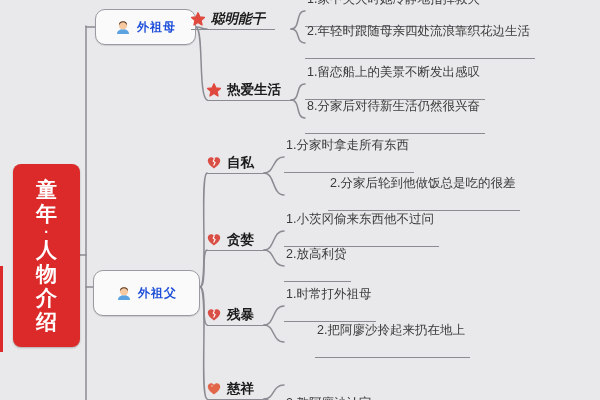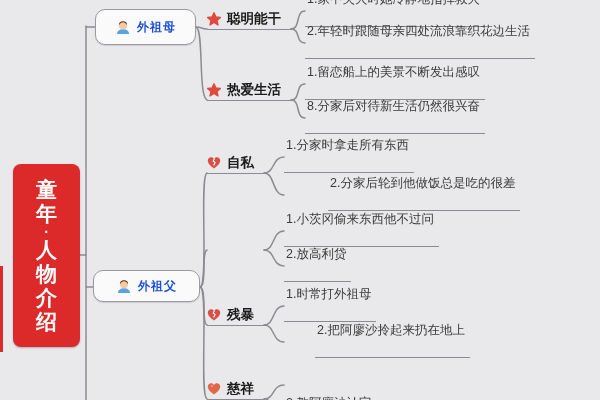--- a/index.html
+++ b/index.html
@@ -81,32 +81,32 @@
     <span class="avatar">
       <svg viewBox="0 0 16 16" width="16" height="16">
         <path d="M2,15 c0,-3.2 2.6,-4.8 6,-4.8 s6,1.6 6,4.8 z" fill="#5aa2e0"></path>
         <circle cx="8" cy="6.3" r="4.1" fill="#f6c9a0"></circle>
         <path d="M3.9,6.3 a4.1,4.1 0 0 1 8.2,0 c-1.1,-2.3 -2.5,-3.1 -4.1,-3.1 s-3,0.8 -4.1,3.1 z" fill="#5b3a26"></path>
       </svg>
     </span>
     <span class="person-label">外祖母</span>
   </div>
 
-  <div class="person-box" style="left:93px;top:270px;width:107px;height:32px;">
+  <div class="person-box" style="left:93px;top:270px;width:107px;height:46px;">
     <span class="avatar">
       <svg viewBox="0 0 16 16" width="16" height="16">
         <path d="M2,15 c0,-3.2 2.6,-4.8 6,-4.8 s6,1.6 6,4.8 z" fill="#5aa2e0"></path>
         <circle cx="8" cy="6.3" r="4.1" fill="#f6c9a0"></circle>
         <path d="M3.9,6.3 a4.1,4.1 0 0 1 8.2,0 c-1.1,-2.3 -2.5,-3.1 -4.1,-3.1 s-3,0.8 -4.1,3.1 z" fill="#5b3a26"></path>
       </svg>
     </span>
     <span class="person-label">外祖父</span>
   </div>
 
-  <div class="trait" style="left:207px;top:10px;">
+  <div class="trait" style="left:191px;top:10px;font-style:italic;">
     <span class="ticon">
       <svg viewBox="0 0 14 14">
           <polygon points="7,0.8 8.9,5 13.4,5.4 10,8.4 11,12.9 7,10.5 3,12.9 4,8.4 0.6,5.4 5.1,5" fill="#e0493e" stroke="#e0493e" stroke-width="1.4" stroke-linejoin="round"></polygon>
         </svg>
     </span>
     <span class="trait-label">聪明能干</span>
   </div>
   <div class="detail" style="left:305px;top:-8px;">1.家中失火时她冷静地指挥救火</div>
   <div class="detail" style="left:305px;top:24px;">2.年轻时跟随母亲四处流浪靠织花边生活</div>
 
@@ -126,20 +126,29 @@
       <svg viewBox="0 0 14 14">
         <path d="M7,12.6 C2.5,9.5 0.8,7 0.8,4.6 C0.8,2.6 2.3,1.2 4.1,1.2 C5.3,1.2 6.4,1.9 7,2.9 C7.6,1.9 8.7,1.2 9.9,1.2 C11.7,1.2 13.2,2.6 13.2,4.6 C13.2,7 11.5,9.5 7,12.6 Z" fill="#d94f46"></path>
         <polyline points="7.5,2.4 6.2,5 8.1,6.6 6.6,9.6" stroke="#ffffff" stroke-width="1.1" fill="none"></polyline>
       </svg>
     </span>
     <span class="trait-label">自私</span>
   </div>
   <div class="detail" style="left:284px;top:138px;">1.分家时拿走所有东西</div>
   <div class="detail" style="left:284px;top:176px;margin-left:44px;">2.分家后轮到他做饭总是吃的很差</div>
 
+  <div class="trait" style="left:207px;top:231px;">
+    <span class="ticon">
+      <svg viewBox="0 0 14 14">
+        <path d="M7,12.6 C2.5,9.5 0.8,7 0.8,4.6 C0.8,2.6 2.3,1.2 4.1,1.2 C5.3,1.2 6.4,1.9 7,2.9 C7.6,1.9 8.7,1.2 9.9,1.2 C11.7,1.2 13.2,2.6 13.2,4.6 C13.2,7 11.5,9.5 7,12.6 Z" fill="#d94f46"></path>
+        <polyline points="7.5,2.4 6.2,5 8.1,6.6 6.6,9.6" stroke="#ffffff" stroke-width="1.1" fill="none"></polyline>
+      </svg>
+    </span>
+    <span class="trait-label">贪婪</span>
+  </div>
   <div class="detail" style="left:284px;top:212px;">1.小茨冈偷来东西他不过问</div>
   <div class="detail" style="left:284px;top:247px;">2.放高利贷</div>
 
   <div class="trait" style="left:207px;top:306px;align-items:center;">
     <span class="ticon">
       <svg viewBox="0 0 14 14">
         <path d="M7,12.6 C2.5,9.5 0.8,7 0.8,4.6 C0.8,2.6 2.3,1.2 4.1,1.2 C5.3,1.2 6.4,1.9 7,2.9 C7.6,1.9 8.7,1.2 9.9,1.2 C11.7,1.2 13.2,2.6 13.2,4.6 C13.2,7 11.5,9.5 7,12.6 Z" fill="#d94f46"></path>
         <polyline points="7.5,2.4 6.2,5 8.1,6.6 6.6,9.6" stroke="#ffffff" stroke-width="1.1" fill="none"></polyline>
       </svg>
     </span>

